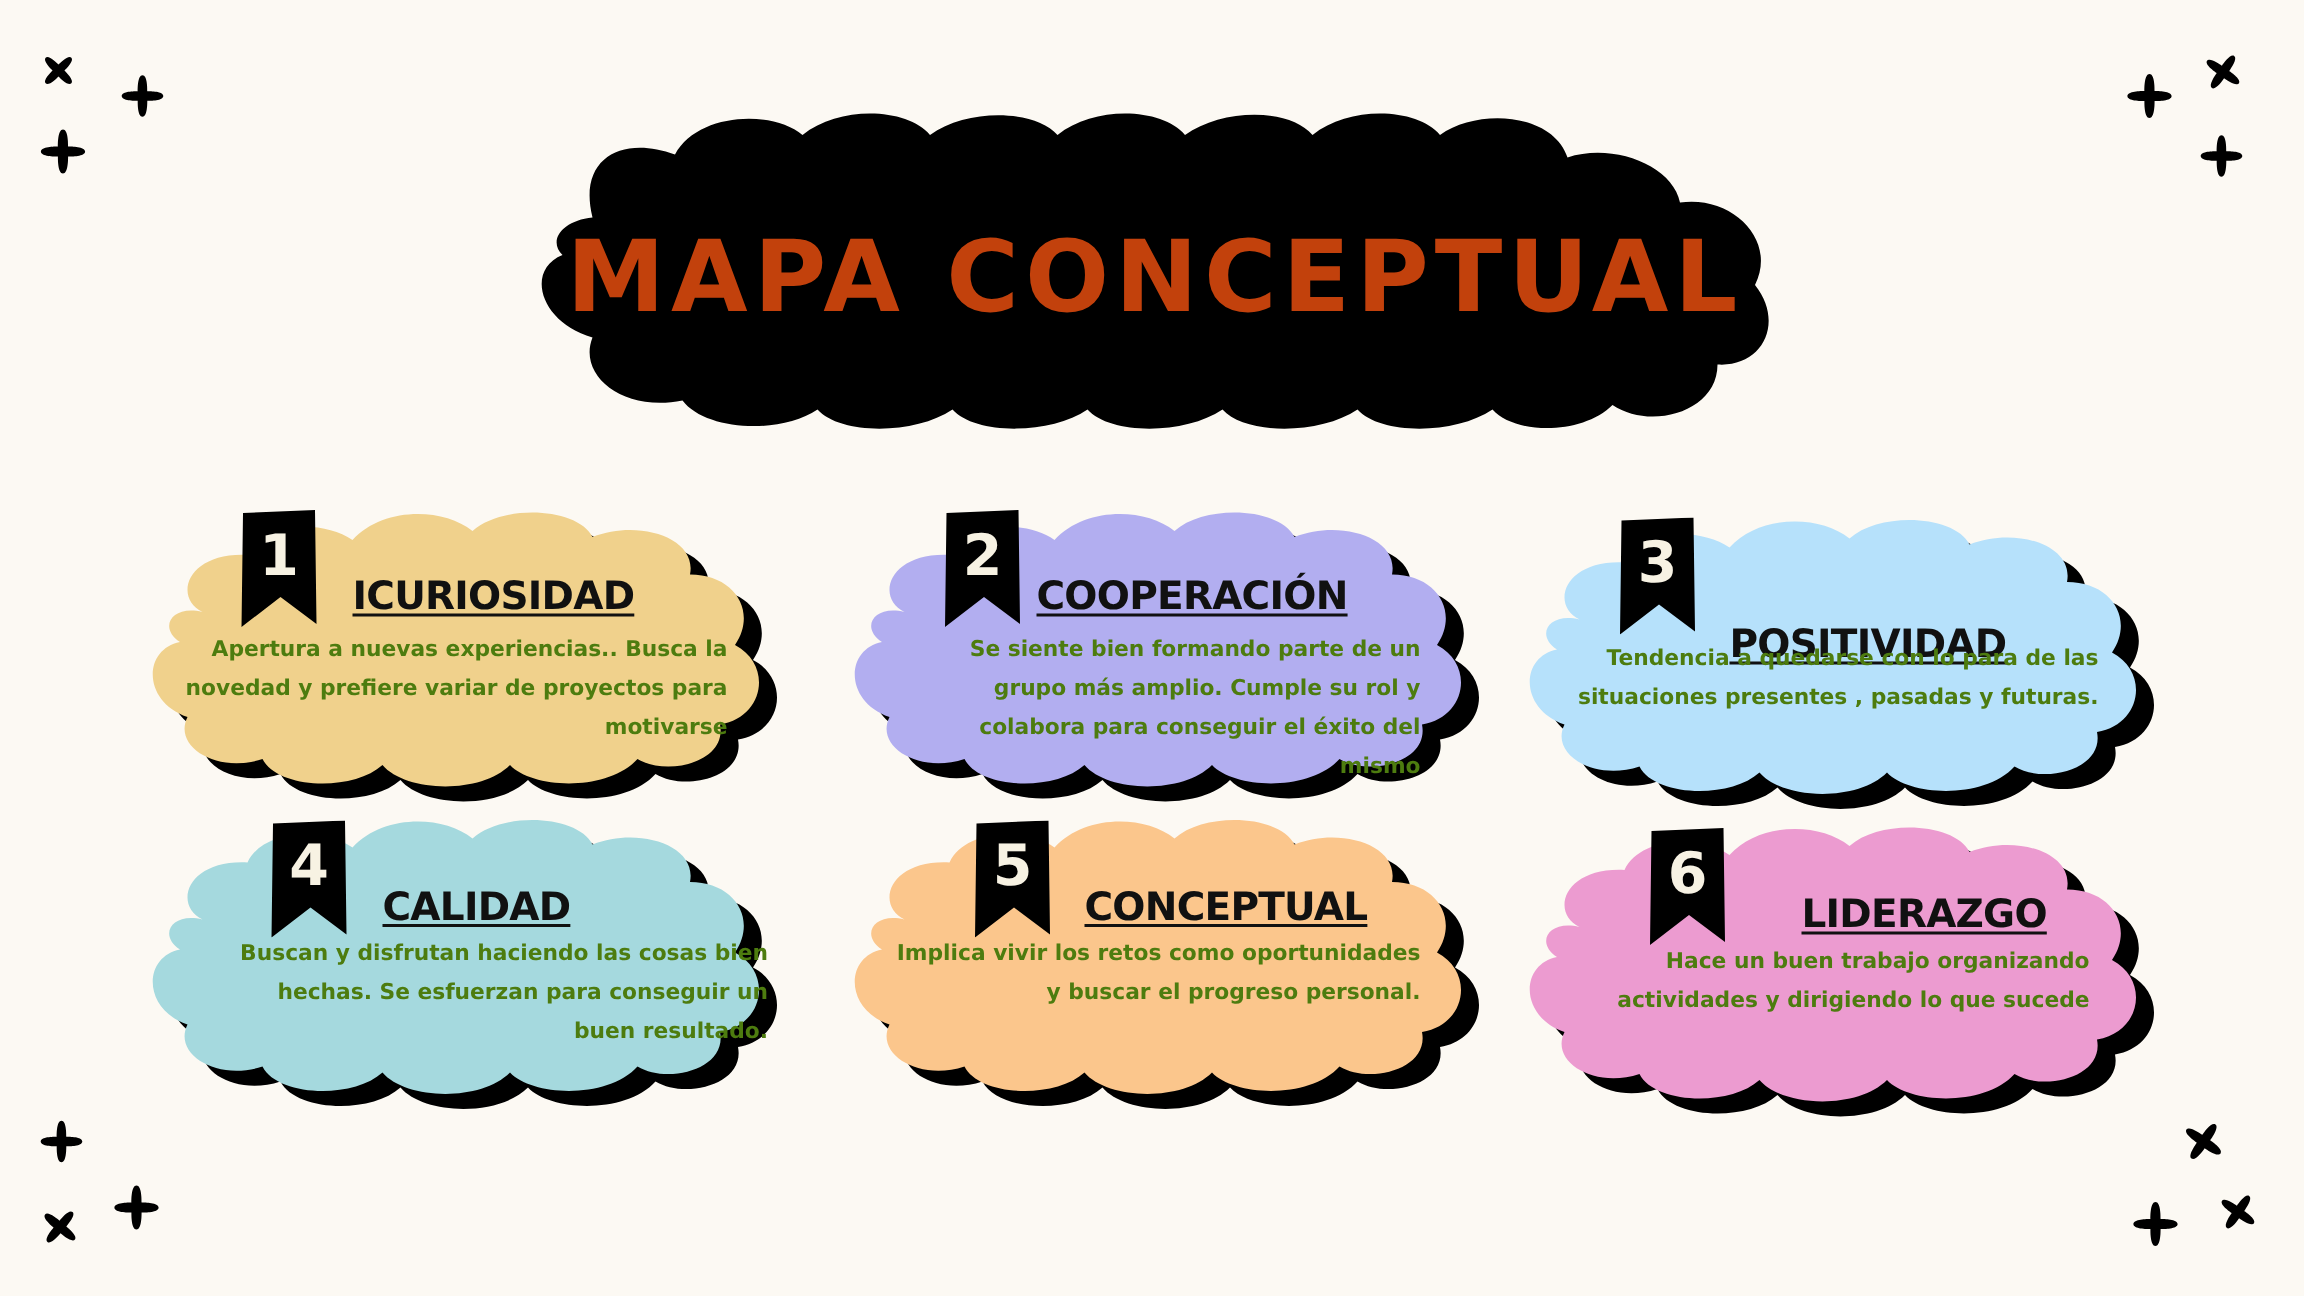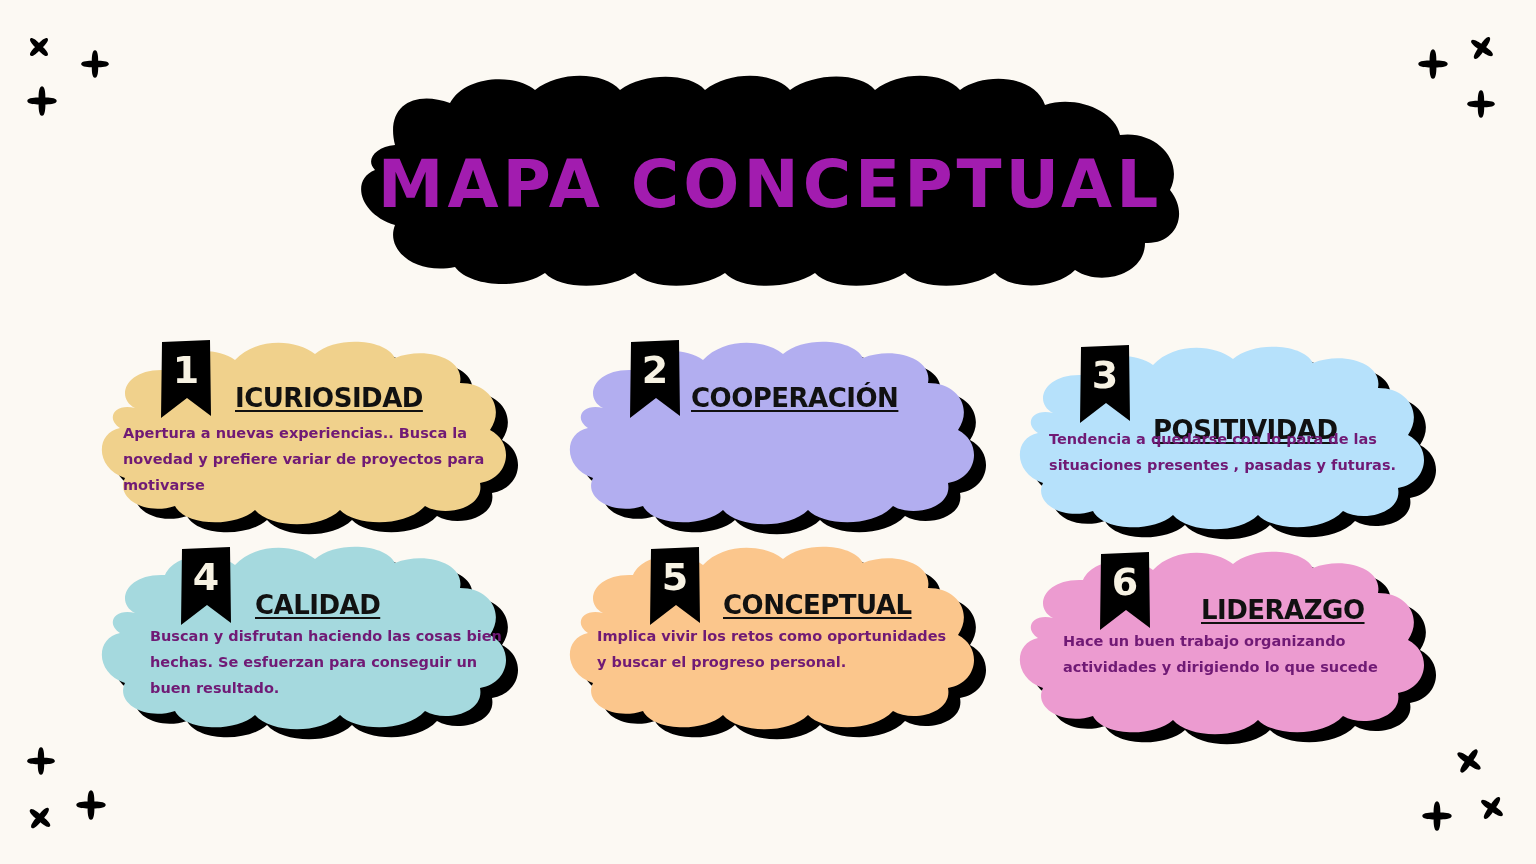--- a/index.html
+++ b/index.html
@@ -30,21 +30,21 @@
       height: 215px;
     }
     .title-cloud svg { position: absolute; left: 0; top: 0; width: 100%; height: 100%; }
     .title-text {
       position: absolute;
       left: 0; right: 0;
       top: 0; bottom: 0;
       display: flex;
       align-items: center;
       justify-content: center;
-      color: #a21caf;
+      color: #c2410c;
       font-family: "DejaVu Sans", sans-serif;
       font-weight: bold;
       font-size: 66px;
       letter-spacing: 4px;
       padding-top: 4px;
     }
 
     
     .card {
       position: absolute;
@@ -86,22 +86,22 @@
       text-underline-offset: 3px;
       white-space: nowrap;
       letter-spacing: -0.5px;
     }
     .card-desc {
       position: absolute;
       font-family: "DejaVu Sans", sans-serif;
       font-weight: bold;
       font-size: 14.5px;
       line-height: 26px;
-      color: #701a75;
-      text-align: left;
+      color: #4d7c0f;
+      text-align: right;
     }
   </style>
 </head>
 <body>
 
 <svg width="0" height="0" style="position:absolute">
   <defs>
     <path id="sparkle-path" d="M15 2 C18 2 18 10 18 12 C20 12 28 12 28 15 C28 18 20 18 18 18 C18 20 18 28 15 28 C12 28 12 20 12 18 C10 18 2 18 2 15 C2 12 10 12 12 12 C12 10 12 2 15 2 Z"></path>
     <path id="card-cloud-path" d="M40 70 C20 60 30 30 70 32 C80 10 120 8 140 22 C160 0 200 0 220 16 C240 -2 290 0 300 20 C330 8 370 20 365 45 C395 45 410 70 395 92 C420 105 415 140 385 145 C390 170 350 180 330 168 C310 190 260 188 245 172 C225 192 175 190 160 172 C140 190 90 188 80 168 C50 178 20 160 30 140 C0 130 0 95 25 90 C10 80 20 65 40 70 Z"></path>
     <path id="badge-path" d="M3 2 L51 0 L52 76 L28 58 L2 78 Z"></path>
@@ -199,20 +199,21 @@
     <use href="#card-cloud-path" fill="#000" transform="translate(12,10)"></use>
     <use href="#card-cloud-path" fill="#b2aef0"></use>
   </svg>
   <div class="badge" style="left:65px;top:2px;">
     <svg viewBox="0 0 54 78" preserveAspectRatio="none">
         <use href="#badge-path" fill="#000"></use>
       </svg>
     <div class="badge-num">2</div>
   </div>
   <div class="card-title" style="left:128px;top:45px;">COOPERACIÓN</div>
+  <div class="card-desc" style="left:34px;top:82px;width:350px;">Se siente bien formando parte de un grupo más amplio. Cumple su rol y colabora para conseguir el éxito del mismo</div>
 </div>
 
 <div class="card" style="left:1013px;top:343px;">
   <svg class="cloud" viewBox="0 0 430 190" preserveAspectRatio="none">
     <use href="#card-cloud-path" fill="#000" transform="translate(12,10)"></use>
     <use href="#card-cloud-path" fill="#b6e1fb"></use>
   </svg>
   <div class="badge" style="left:65px;top:2px;">
     <svg viewBox="0 0 54 78" preserveAspectRatio="none">
         <use href="#badge-path" fill="#000"></use>

